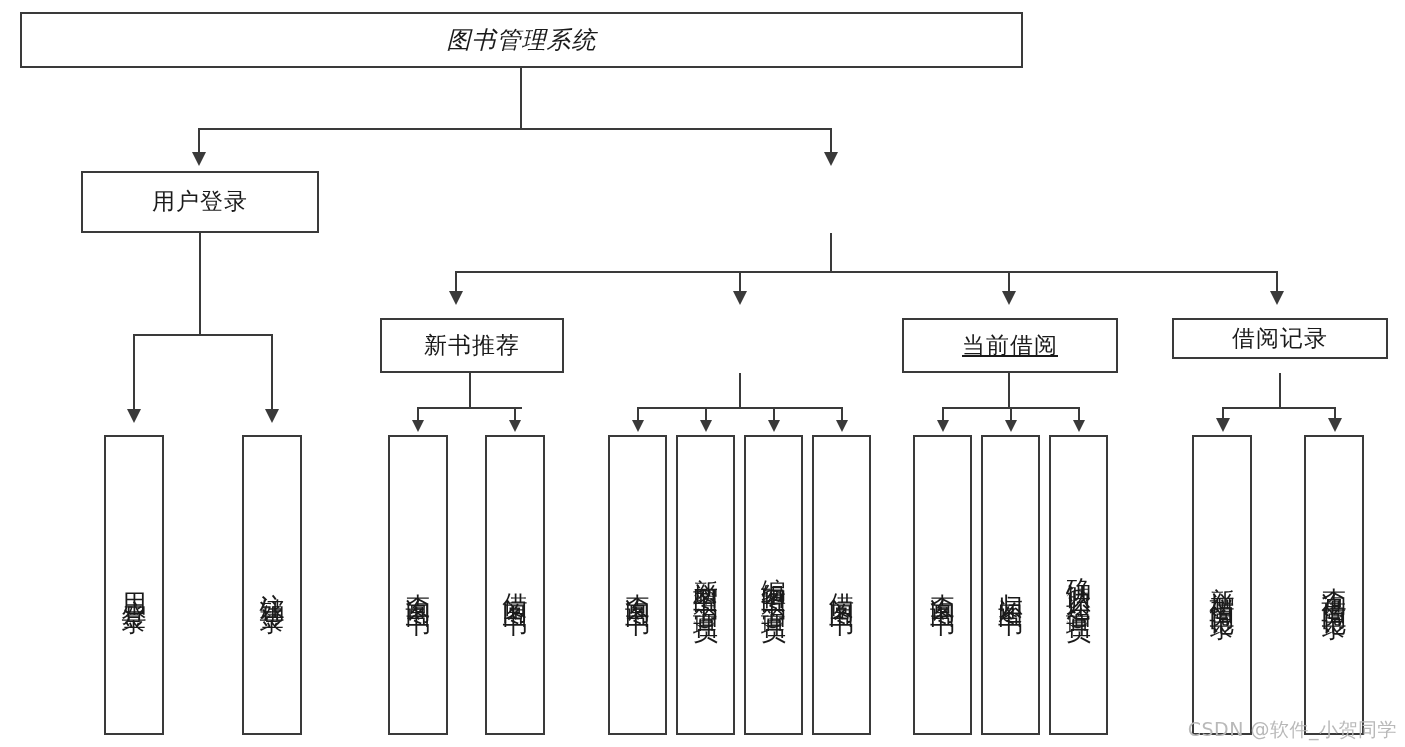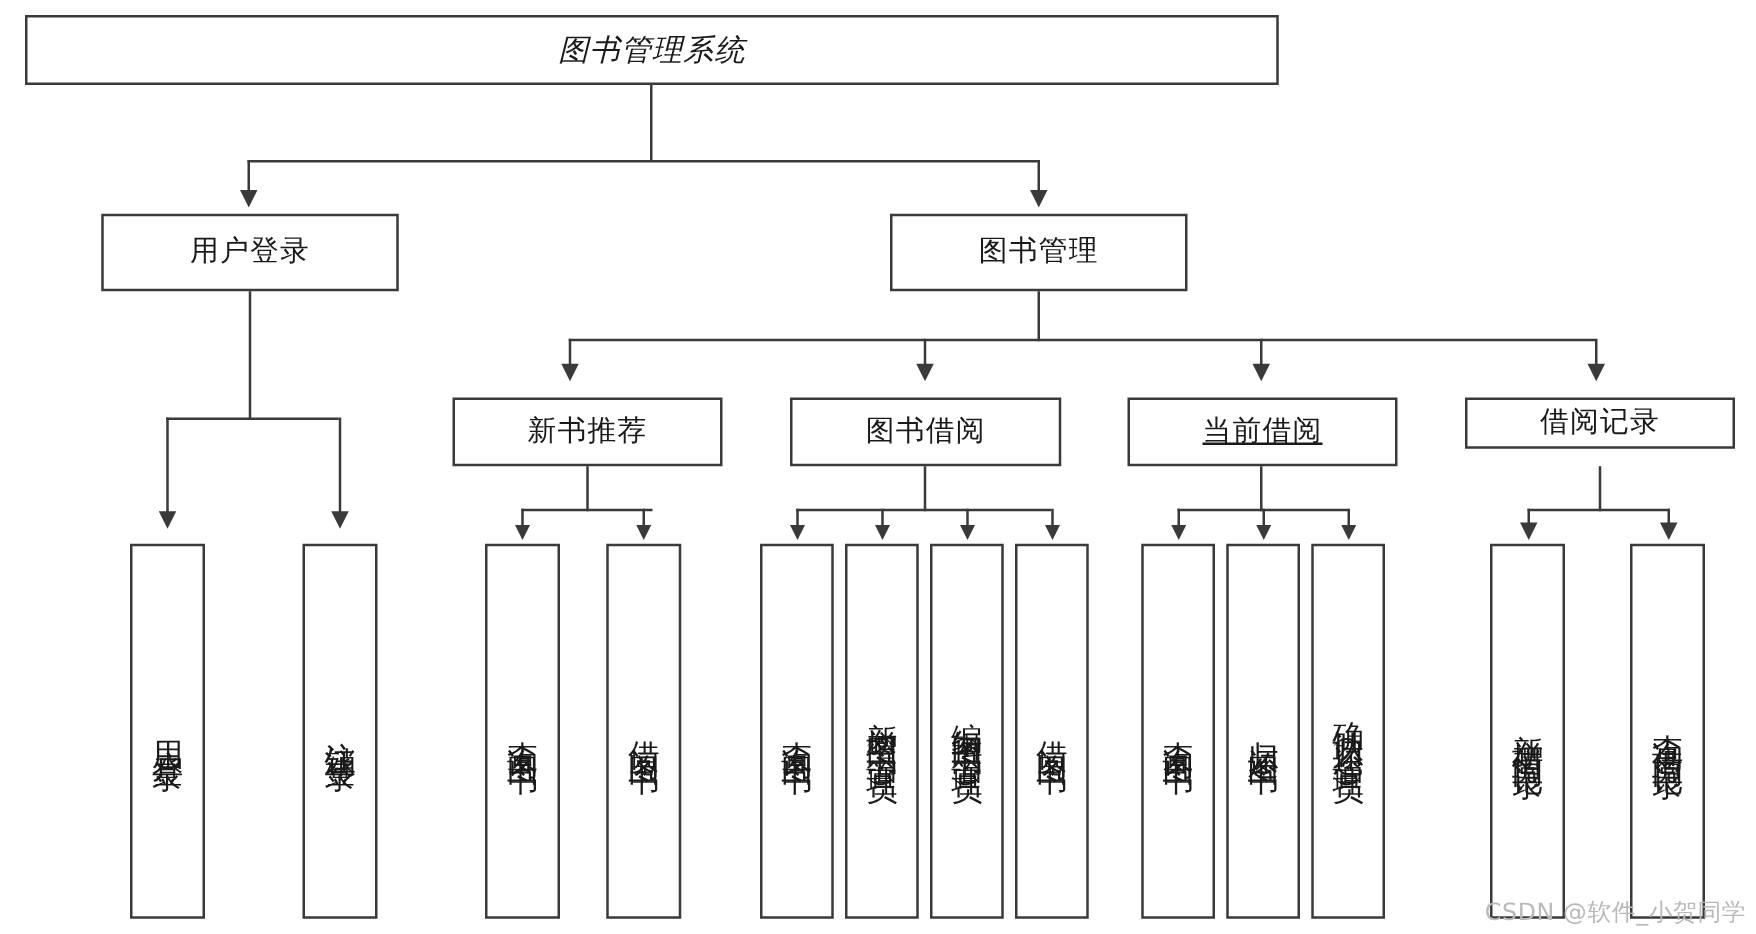--- a/index.html
+++ b/index.html
@@ -86,48 +86,42 @@
 
   <div class="vline" style="left:520px;top:68px;height:61px;"></div>
   <div class="hline" style="left:198px;top:128px;width:634px;"></div>
   <div class="vline" style="left:198px;top:128px;height:27px;"></div>
   <div class="arrow" style="left:192px;top:152px;"></div>
   <div class="vline" style="left:830px;top:128px;height:27px;"></div>
   <div class="arrow" style="left:824px;top:152px;"></div>
 
   <div class="node h-node" style="left:81px;top:171px;width:238px;height:62px;">
     <span class="lbl">用户登录</span>
-  </div>
-  <div class="node h-node" style="left:712px;top:171px;width:238px;height:62px;">
-    <span class="lbl">图书管理</span>
   </div>
 
   <div class="vline" style="left:199px;top:233px;height:103px;"></div>
   <div class="hline" style="left:133px;top:334px;width:138px;"></div>
   <div class="vline" style="left:133px;top:334px;height:78px;"></div>
   <div class="arrow" style="left:127px;top:409px;"></div>
   <div class="vline" style="left:271px;top:334px;height:78px;"></div>
   <div class="arrow" style="left:265px;top:409px;"></div>
 
   <div class="vline" style="left:830px;top:233px;height:40px;"></div>
   <div class="hline" style="left:455px;top:271px;width:821px;"></div>
   <div class="vline" style="left:455px;top:271px;height:22px;"></div>
   <div class="arrow" style="left:449px;top:291px;"></div>
   <div class="vline" style="left:739px;top:271px;height:22px;"></div>
   <div class="arrow" style="left:733px;top:291px;"></div>
   <div class="vline" style="left:1008px;top:271px;height:22px;"></div>
   <div class="arrow" style="left:1002px;top:291px;"></div>
   <div class="vline" style="left:1276px;top:271px;height:22px;"></div>
   <div class="arrow" style="left:1270px;top:291px;"></div>
 
-  <div class="node h-node" style="left:362px;top:318px;width:216px;height:55px;">
+  <div class="node h-node" style="left:380px;top:318px;width:184px;height:55px;">
     <span class="lbl">新书推荐</span>
-  </div>
-  <div class="node h-node" style="left:632px;top:318px;width:217px;height:55px;">
-    <span class="lbl">图书借阅</span>
   </div>
   <div class="node h-node" style="left:902px;top:318px;width:216px;height:55px;text-decoration:underline;">
     <span class="lbl">当前借阅</span>
   </div>
   <div class="node h-node" style="left:1172px;top:318px;width:216px;height:41px;">
     <span class="lbl">借阅记录</span>
   </div>
 
   <div class="vline" style="left:469px;top:373px;height:36px;"></div>
   <div class="hline" style="left:417px;top:407px;width:105px;"></div>

